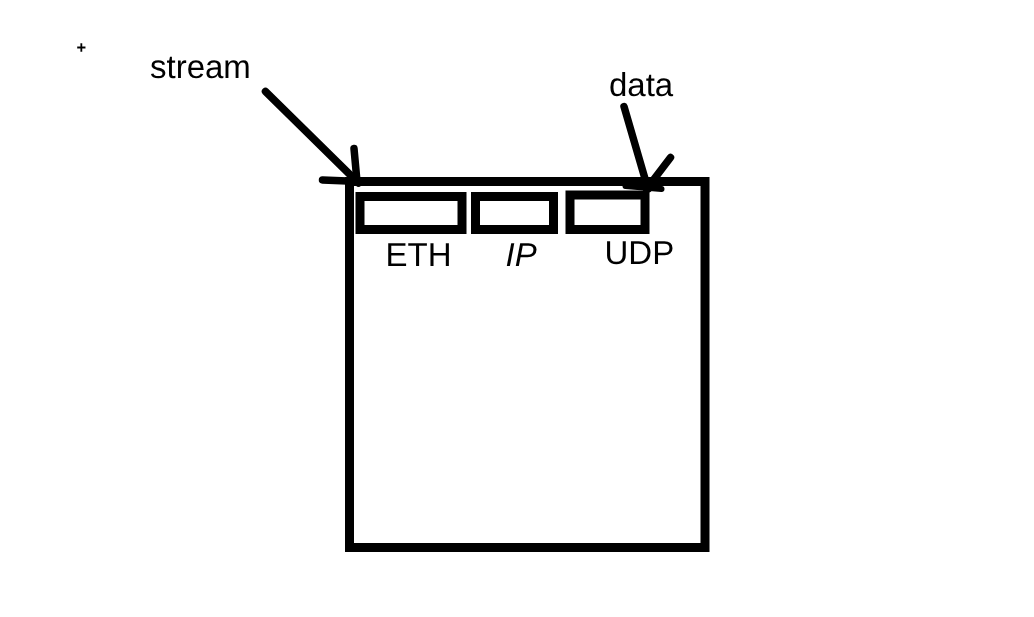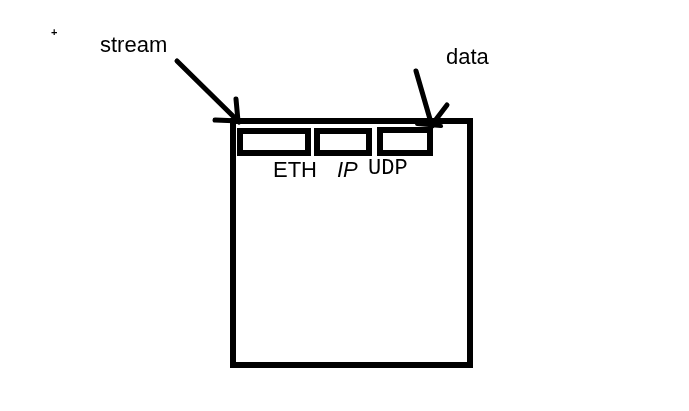--- a/index.html
+++ b/index.html
@@ -29,41 +29,41 @@
   }
   .stray-mark {
     position: absolute;
     left: 51px; top: 27px;
     font-size: 11px;
     font-weight: bold;
     line-height: 1;
     color: var(--ink);
   }
   .label-stream { left: 100px; top: 34px; }
-  .label-data   { left: 406px; top: 46px; margin-left: 40px; }
+  .label-data   { left: 406px; top: 46px; }
 
   .big-box {
     position: absolute;
     left: 230px; top: 118px;
     width: 243px; height: 250px;
     border: 6px solid var(--ink);
     background: var(--canvas);
   }
   .proto-box {
     position: absolute;
     border: 6px solid var(--ink);
     background: var(--canvas);
   }
   .box-eth { left: 237px; top: 128px; width: 74px; height: 28px; }
   .box-ip  { left: 314px; top: 128px; width: 58px; height: 28px; }
   .box-udp { left: 377px; top: 127px; width: 56px; height: 29px; }
 
-  .label-eth { left: 257px; top: 159px; margin-left: 16px; }
+  .label-eth { left: 257px; top: 159px; }
   .label-ip  { left: 337px; top: 159px; font-style: italic; }
-  .label-udp { left: 368px; top: 158px; font-family: Liberation Mono, monospace; }
+  .label-udp { left: 403px; top: 158px; }
 
   svg.arrow-layer {
     position: absolute;
     left: 0; top: 0;
     width: 689px; height: 411px;
     pointer-events: none;
   }
   svg.arrow-layer line {
     stroke: var(--ink);
     stroke-linecap: round;

